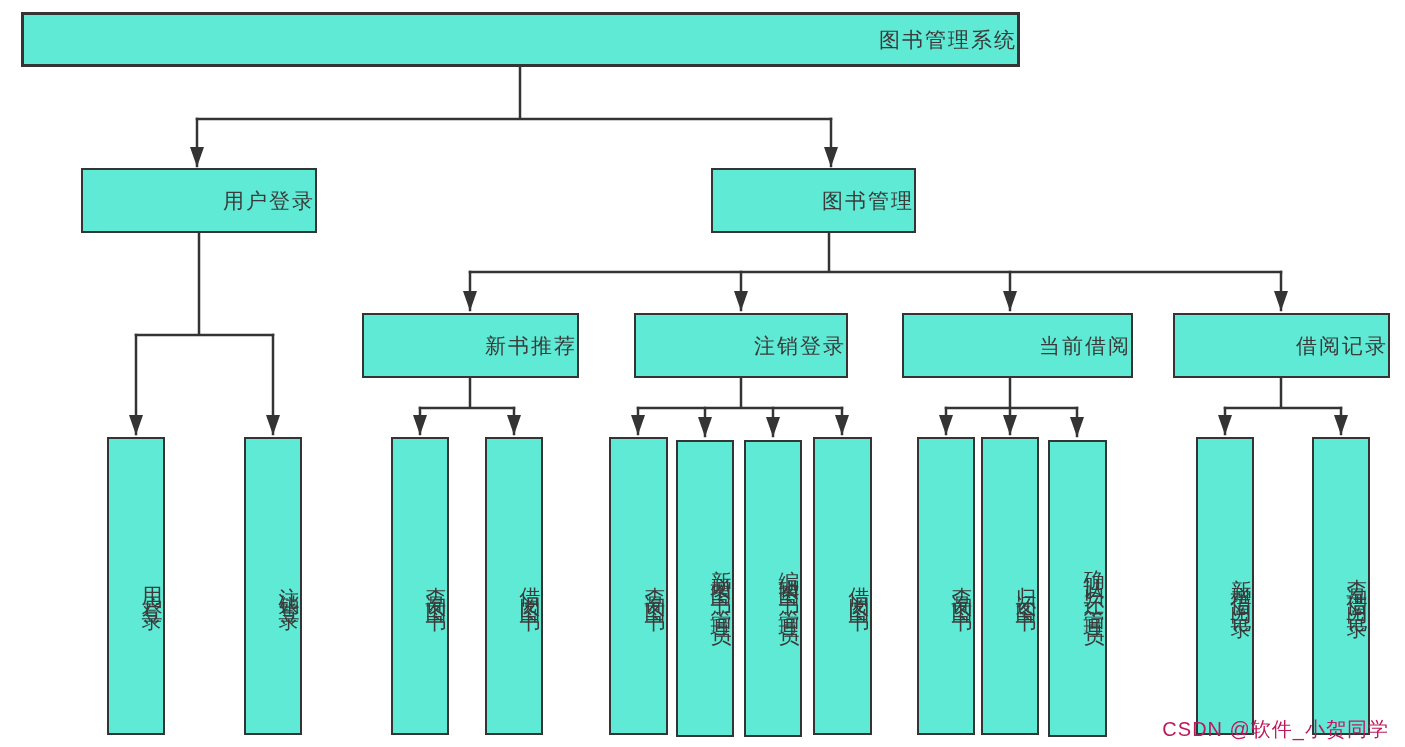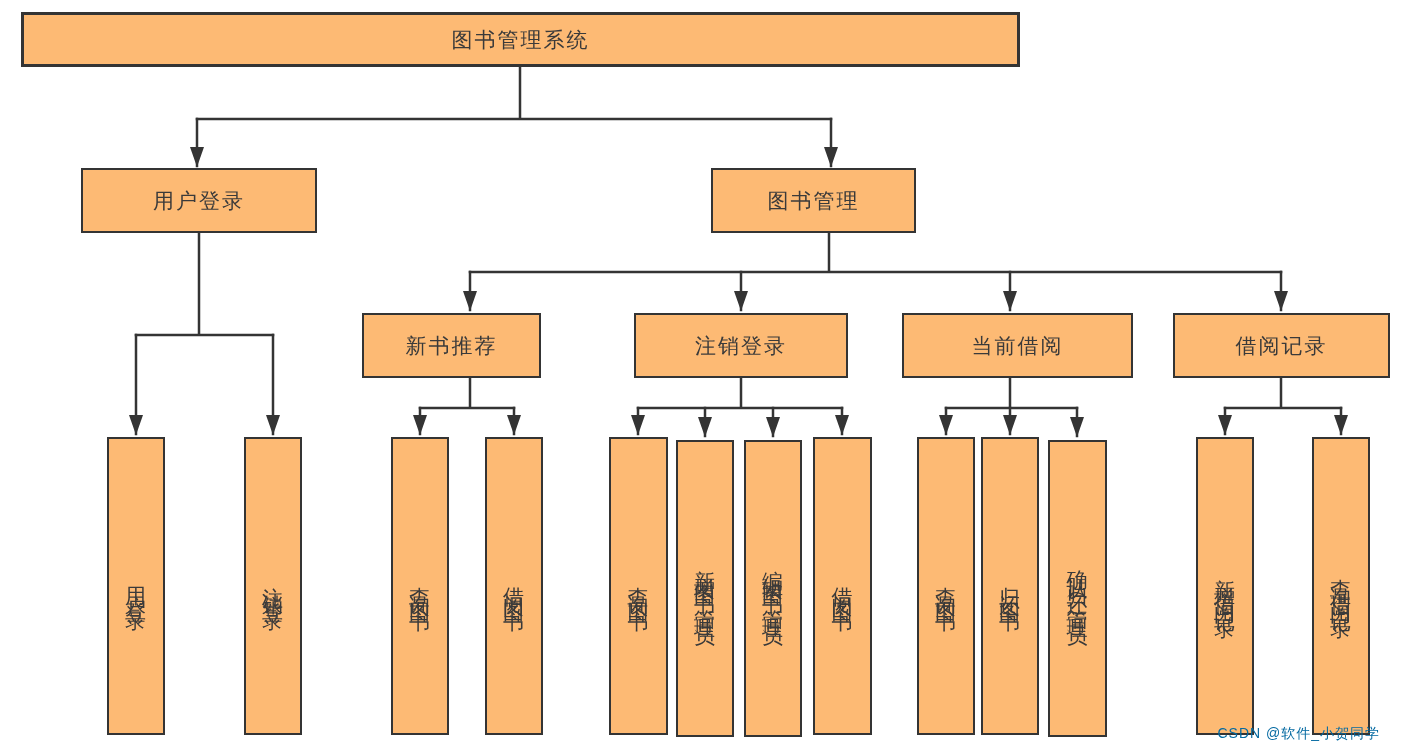--- a/index.html
+++ b/index.html
@@ -1,32 +1,32 @@
 <!DOCTYPE html>
 <html><head>
 <meta charset="utf-8">
 <style>
   html,body{margin:0;padding:0;background:#ffffff;}
   body{width:1405px;height:747px;font-family:"Liberation Sans","DejaVu Sans",sans-serif;}
   .stage{position:relative;width:1405px;height:747px;background:#ffffff;overflow:hidden;}
   svg.connectors{position:absolute;left:0;top:0;width:1405px;height:747px;}
   .node{
-    position:absolute;box-sizing:border-box;background:#fdba74;
+    position:absolute;box-sizing:border-box;background:#5eead4;
     border:2.5px solid #343434;color:#3a3a3a;
-    display:flex;align-items:center;justify-content:center;
+    display:flex;align-items:center;justify-content:flex-end;
   }
   .hnode{font-size:21px;letter-spacing:2px;white-space:nowrap;}
   .root{border-width:3px;}
   .leaf span{
     writing-mode:vertical-rl;text-orientation:mixed;
     font-size:21px;letter-spacing:8px;line-height:1;
   }
   .watermark{
-    position:absolute;right:25px;bottom:4px;
-    font-size:14px;color:#0369a1;letter-spacing:1px;white-space:nowrap;
+    position:absolute;right:16px;bottom:4px;
+    font-size:20px;color:#be185d;letter-spacing:1px;white-space:nowrap;
   }
 </style>
 </head>
 <body>
 
 <div class="stage">
 
   <svg class="connectors" viewBox="0 0 1405 747">
     <defs>
       <marker id="arrow" markerUnits="userSpaceOnUse" markerWidth="22" markerHeight="16" refX="19" refY="7" orient="auto">
@@ -89,21 +89,21 @@
     <span>图书管理系统</span>
   </div>
 
   <div class="node hnode" style="left:81px;top:168px;width:236px;height:65px">
     <span>用户登录</span>
   </div>
   <div class="node hnode" style="left:711px;top:168px;width:205px;height:65px">
     <span>图书管理</span>
   </div>
 
-  <div class="node hnode" style="left:362px;top:313px;width:179px;height:65px">
+  <div class="node hnode" style="left:362px;top:313px;width:217px;height:65px">
     <span>新书推荐</span>
   </div>
   <div class="node hnode" style="left:634px;top:313px;width:214px;height:65px">
     <span>注销登录</span>
   </div>
   <div class="node hnode" style="left:902px;top:313px;width:231px;height:65px">
     <span>当前借阅</span>
   </div>
   <div class="node hnode" style="left:1173px;top:313px;width:217px;height:65px">
     <span>借阅记录</span>

